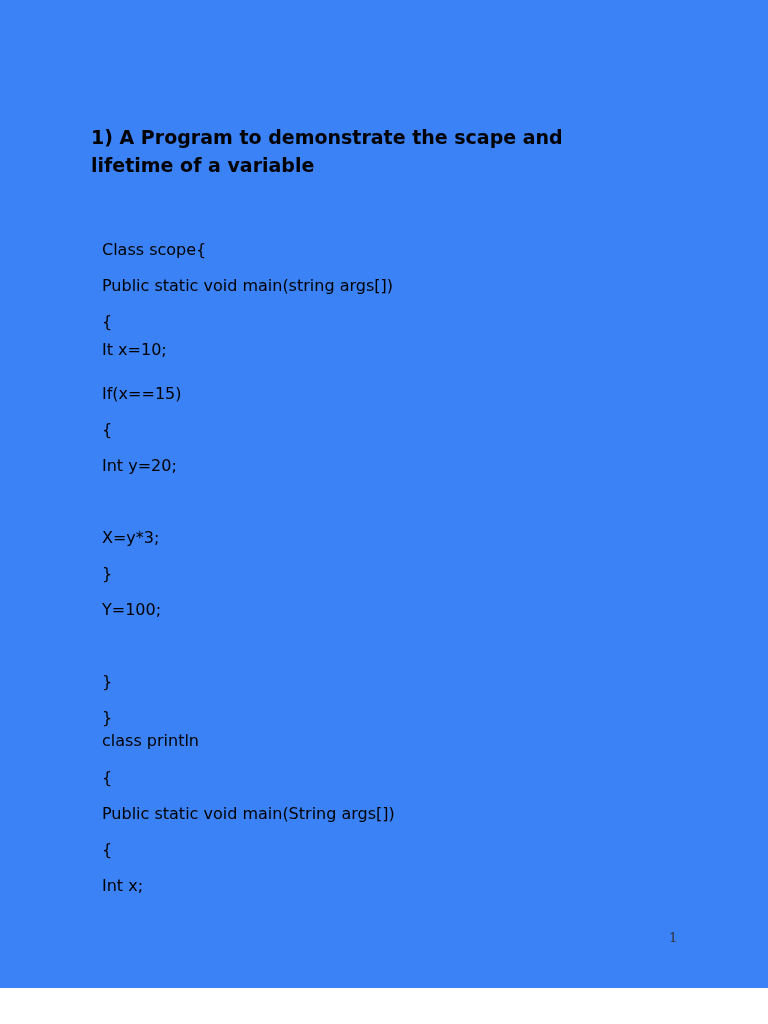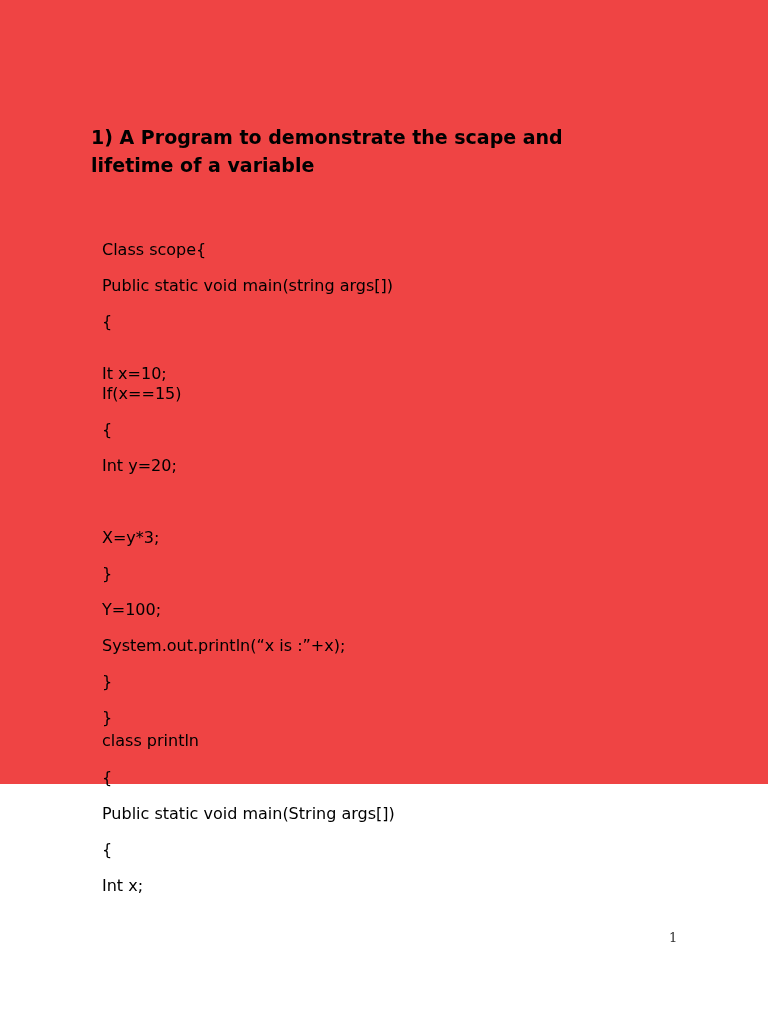--- a/index.html
+++ b/index.html
@@ -13,22 +13,22 @@
       position: relative;
       overflow: hidden;
       font-family: "DejaVu Sans", sans-serif;
       color: #000000;
     }
     .page {
       position: absolute;
       left: 0;
       top: 0;
       width: 768px;
-      height: 784px;
-      background: #ef4444;
+      height: 988px;
+      background: #3b82f6;
     }
     .heading {
       position: absolute;
       left: 91px;
       top: 123px;
       width: 560px;
       font-family: "DejaVu Sans", sans-serif;
       font-weight: bold;
       font-size: 19px;
       line-height: 28px;
@@ -55,28 +55,27 @@
   </style>
 </head>
 <body>
 
 <div class="page">
   <h1 class="heading">1) A Program to demonstrate the scape and lifetime of a variable</h1>
 
   <div class="code-line" style="top:229px">Class scope{</div>
   <div class="code-line" style="top:265px">Public static void main(string args[])</div>
   <div class="code-line" style="top:301px">{</div>
-  <div class="code-line" style="top:353px">It x=10;</div>
+  <div class="code-line" style="top:329px">It x=10;</div>
   <div class="code-line" style="top:373px">If(x==15)</div>
   <div class="code-line" style="top:409px">{</div>
   <div class="code-line" style="top:445px">Int y=20;</div>
   <div class="code-line" style="top:517px">X=y*3;</div>
   <div class="code-line" style="top:553px">}</div>
   <div class="code-line" style="top:589px">Y=100;</div>
-  <div class="code-line" style="top:625px">System.out.println(“x is :”+x);</div>
   <div class="code-line" style="top:661px">}</div>
   <div class="code-line" style="top:697px">}</div>
   <div class="code-line" style="top:720px">class println</div>
   <div class="code-line" style="top:757px">{</div>
   <div class="code-line" style="top:793px">Public static void main(String args[])</div>
   <div class="code-line" style="top:829px">{</div>
   <div class="code-line" style="top:865px">Int x;</div>
 
   <div class="page-number">1</div>
 </div>

